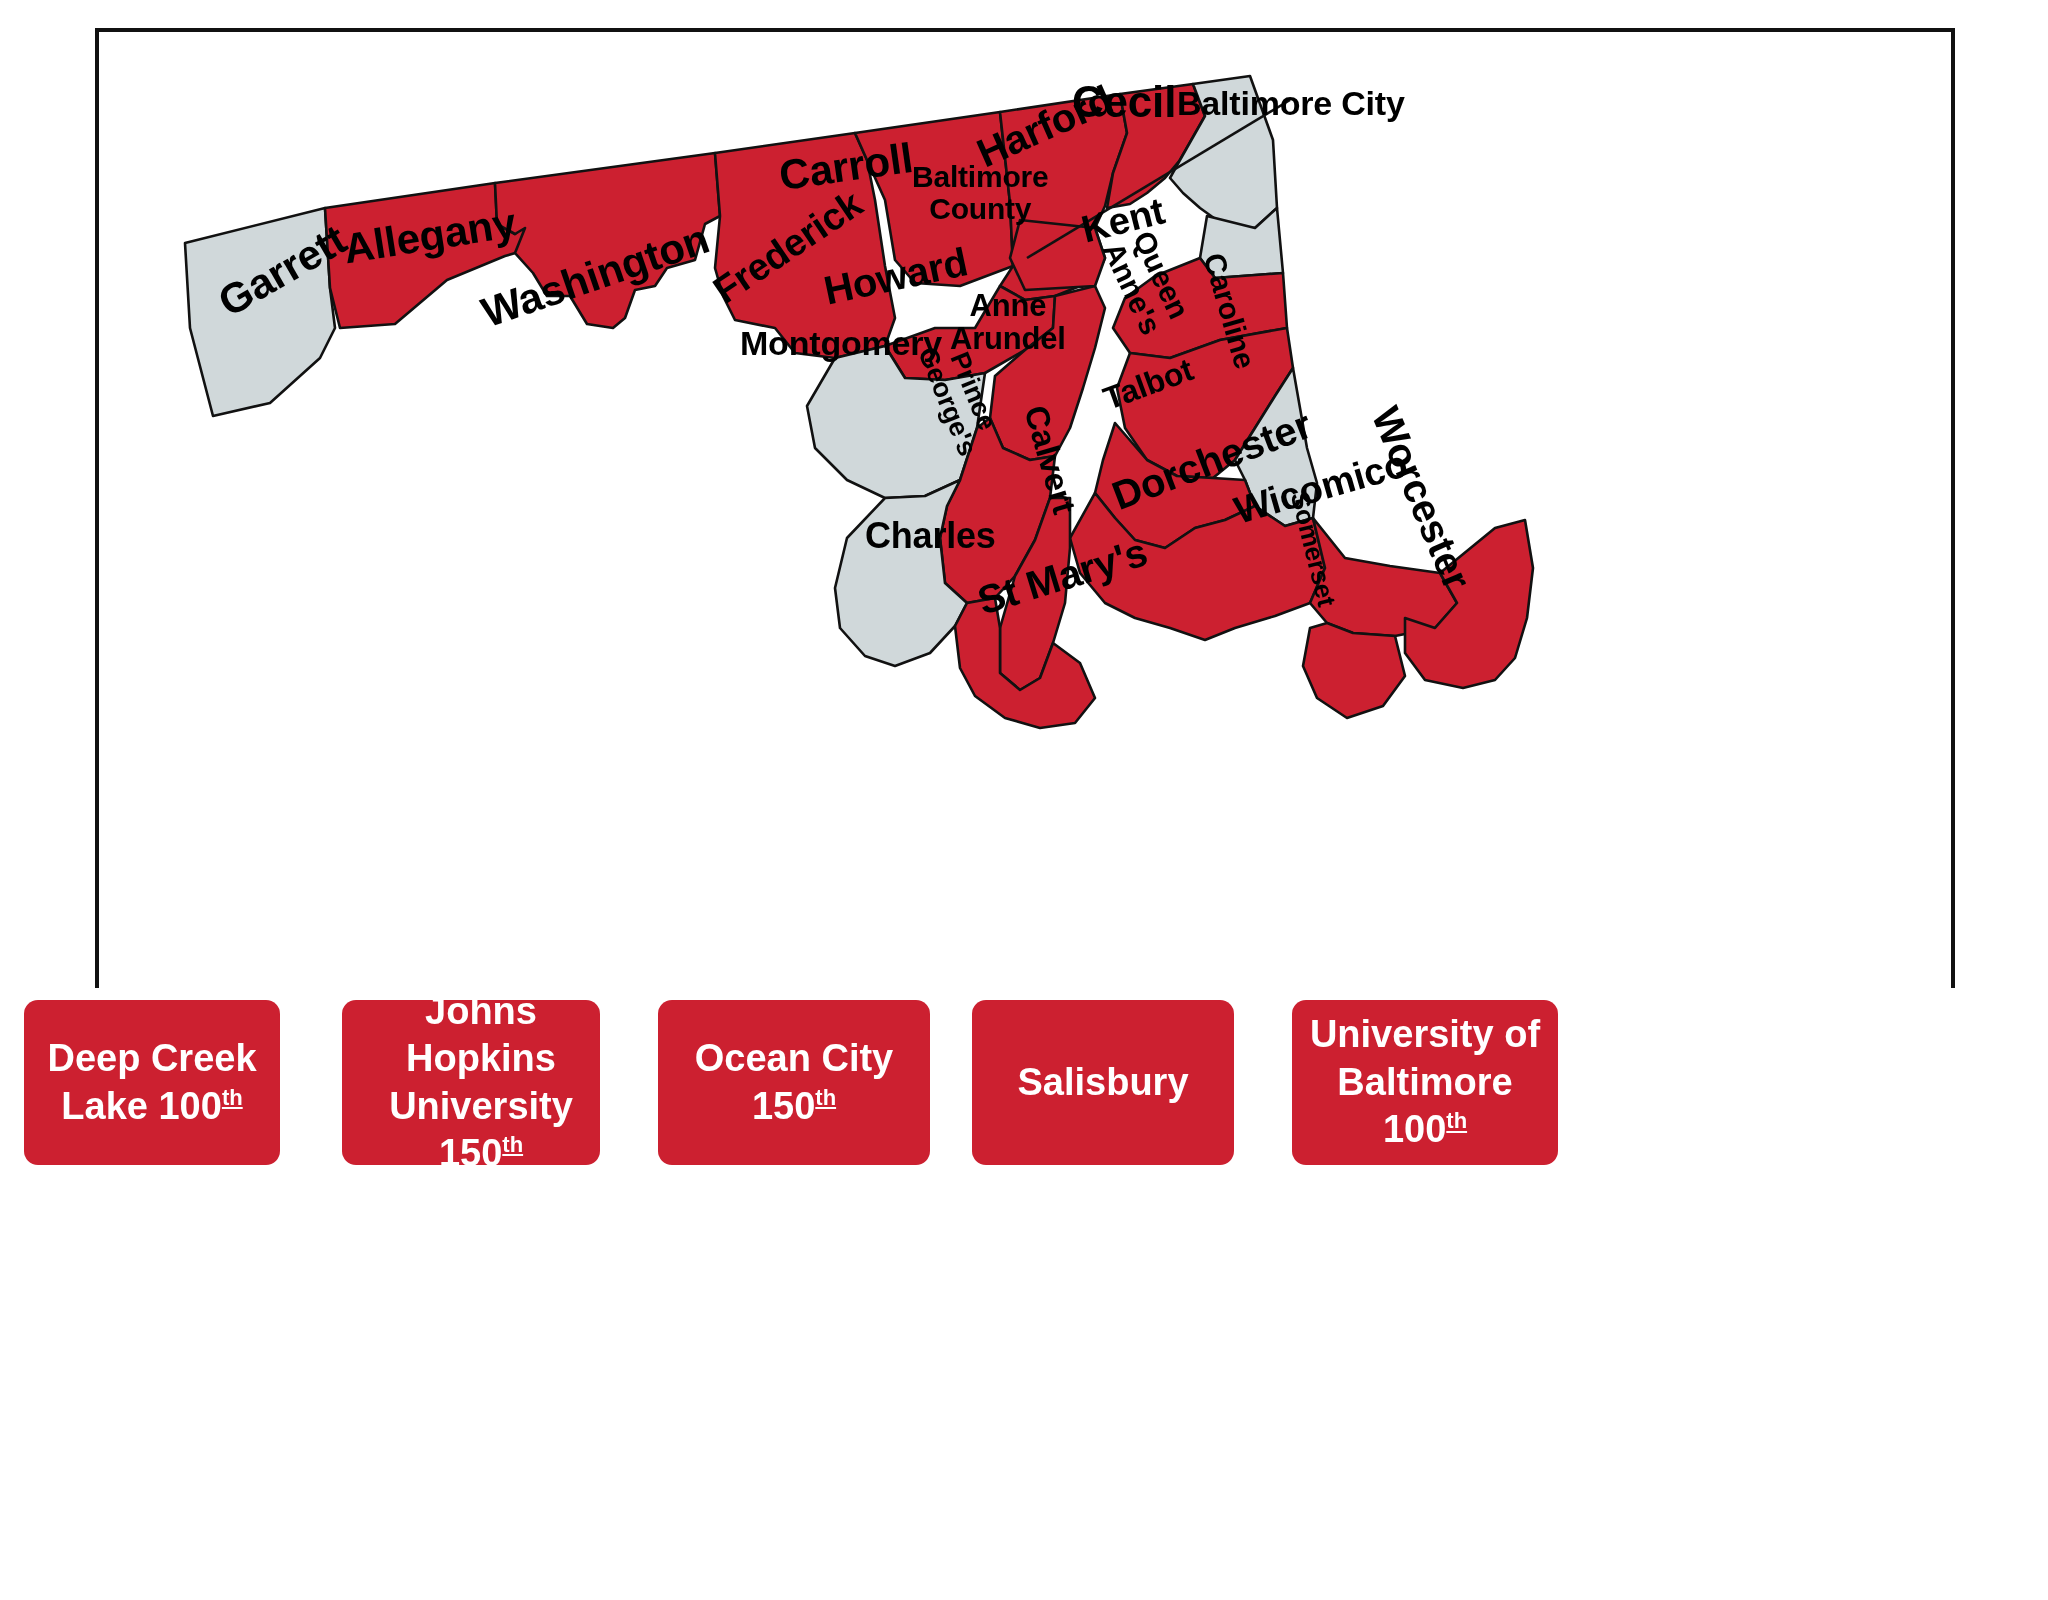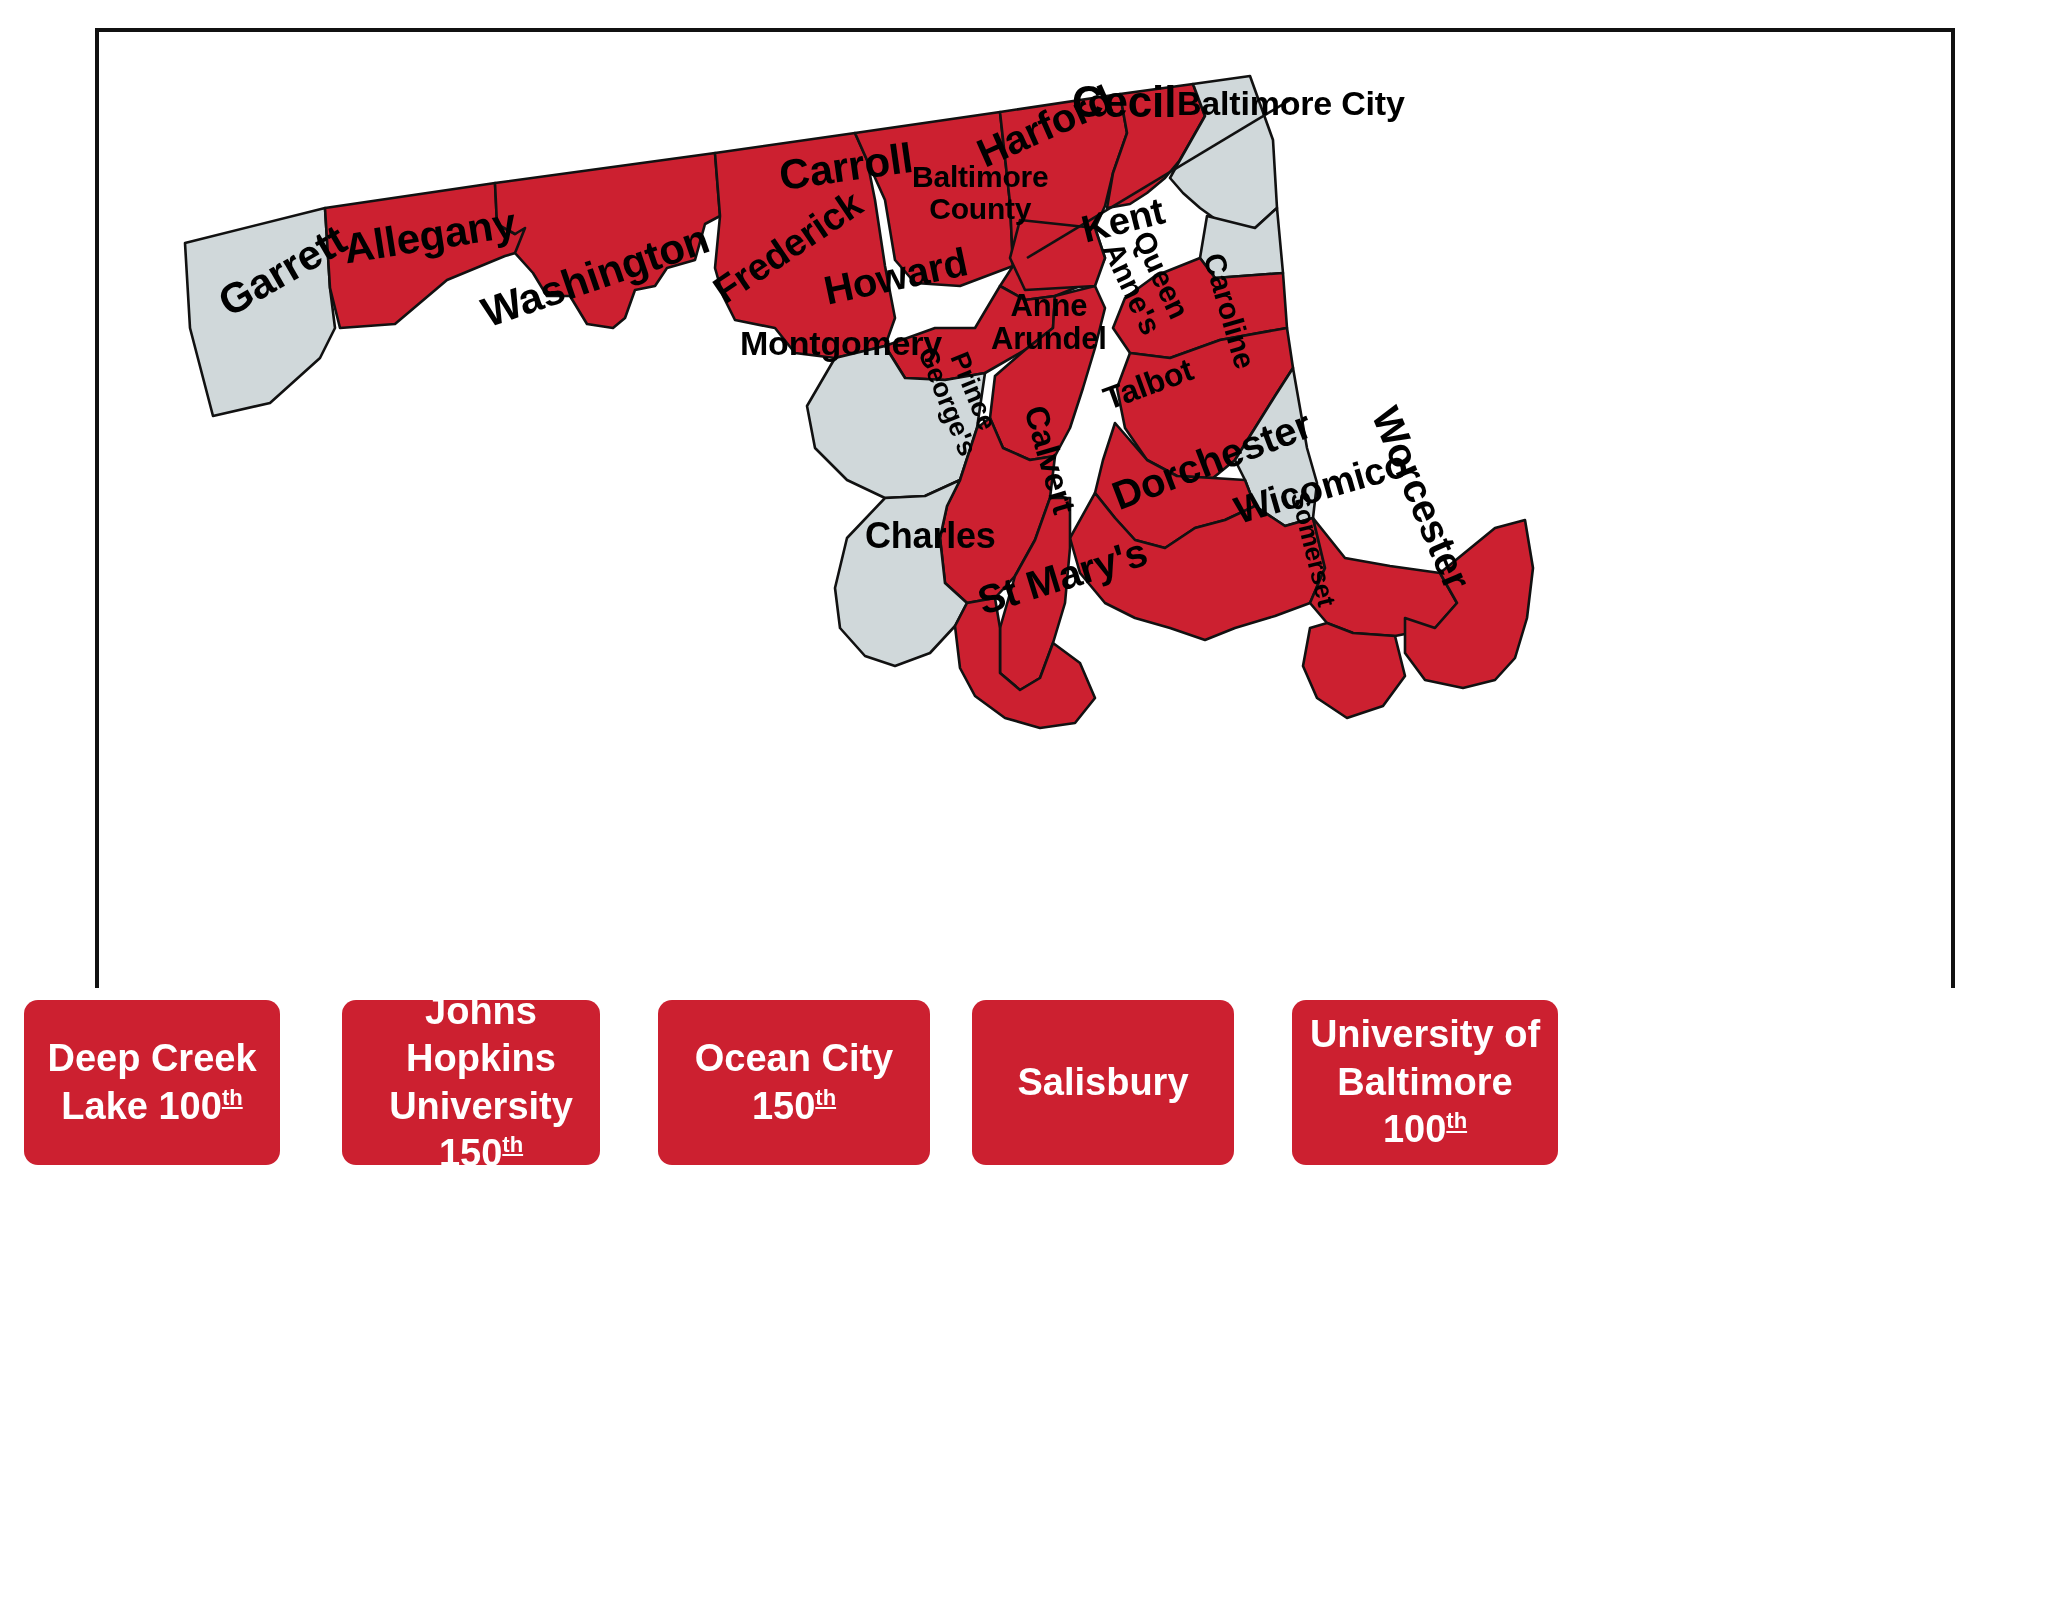--- a/index.html
+++ b/index.html
@@ -209,21 +209,21 @@
     <div class="county-label" style="left:1137px; top:440px; font-size:38px; transform:rotate(-16deg);">Wicomico</div>
 
     <div class="county-label" style="left:1160px; top:508px; font-size:26px; transform:rotate(76deg);">Somerset</div>
 
     <div class="county-label" style="left:1230px; top:450px; font-size:40px; transform:rotate(67deg);">Worcester</div>
 
     <div class="county-label" style="left:728px; top:228px; font-size:40px; transform:rotate(-12deg);">Howard</div>
 
     <div class="county-label" style="left:645px; top:298px; font-size:34px;">Montgomery</div>
 
-    <div class="county-label two-line" style="left:896px; top:262px; font-size:31px;">
+    <div class="county-label two-line" style="left:855px; top:262px; font-size:31px;">
       <span class="badge-text">Anne</span>
       <span class="badge-text">Arundel</span>
     </div>
 
     <div class="county-label two-line" style="left:808px; top:340px; font-size:27px; transform:rotate(68deg);">
       <span class="badge-text">Prince</span>
       <span class="badge-text">George's</span>
     </div>
 
     <div class="county-label" style="left:770px; top:490px; font-size:36px;">Charles</div>

